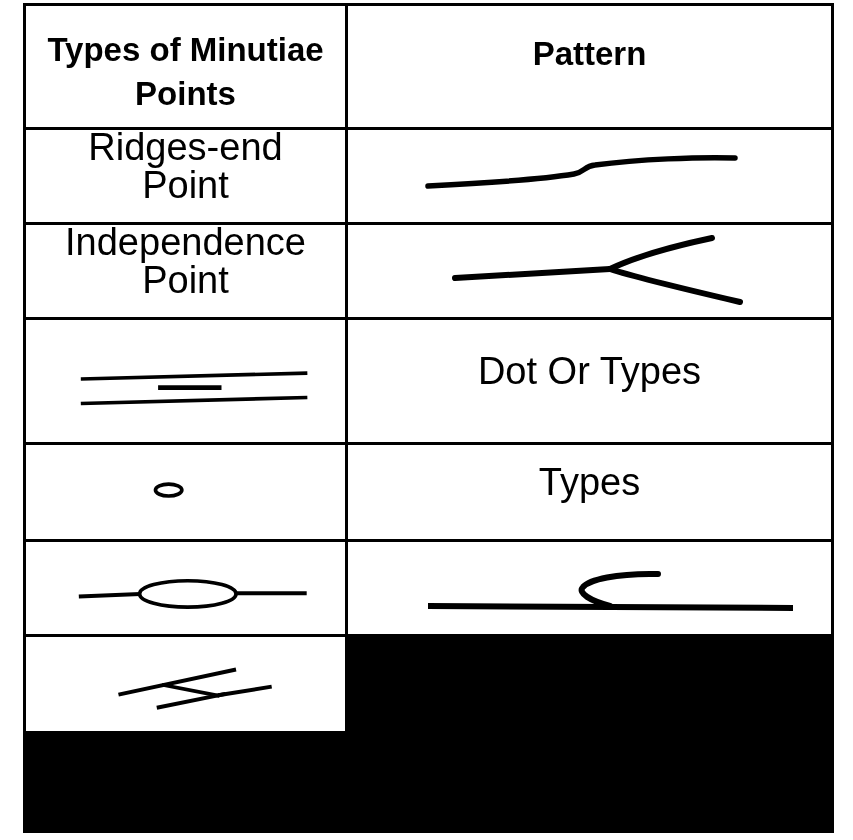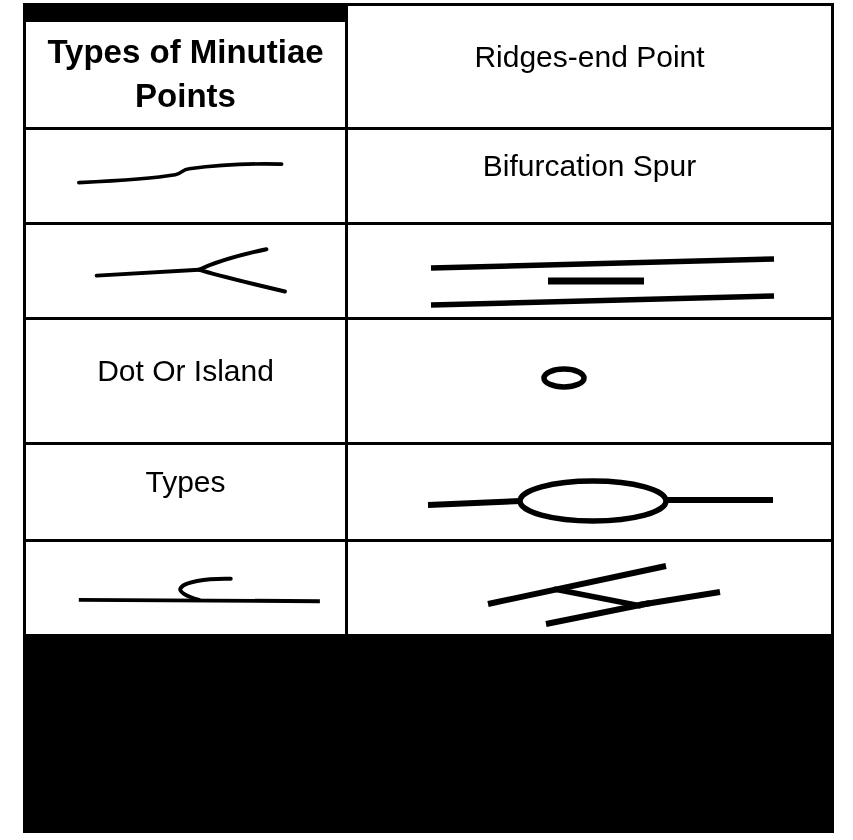--- a/index.html
+++ b/index.html
@@ -32,36 +32,35 @@
   }
   .cell {
     background: #ffffff;
     display: flex;
     align-items: center;
     justify-content: center;
     overflow: hidden;
   }
   .label-cell {
     text-align: center;
-    font-size: 30px;
+    font-size: 38px;
     line-height: 38px;
     padding: 0 18px 20px 18px;
     box-sizing: border-box;
   }
   .header-cell {
     font-weight: bold;
     font-size: 33px;
     line-height: 44px;
     text-align: center;
     align-items: flex-start;
   }
   .header-left {
-    padding-top: 8px;
+    padding-top: 22px;
     padding-bottom: 0;
-    margin-top: 16px;
   }
   .header-left .wrap-narrow {
     display: inline-block;
     max-width: 290px;
   }
   .header-right {
     padding-top: 26px;
   }
   .pattern-cell {
     padding: 0;
@@ -76,51 +75,54 @@
 </style>
 </head>
 <body>
 
 <div class="canvas">
   <div class="minutiae-table">
 
     <div class="cell label-cell header-cell header-left">
       <span class="wrap-narrow">Types of Minutiae Points</span>
     </div>
+    <div class="cell label-cell header-cell header-right">
+      <span>Pattern</span>
+    </div>
 
     <div class="cell label-cell">
       <span>Ridges-end Point</span>
     </div>
     <div class="cell pattern-cell">
       <svg width="483" height="92" viewBox="0 0 483 92">
         <path class="stroke" stroke-width="5.5" stroke-linecap="round" d="M 80 56 C 140 53 196 49 226 44 C 237 42 236 36 247 35 C 292 29 350 27 387 28"></path>
       </svg>
     </div>
 
     <div class="cell label-cell">
-      <span>Bifurcation Spur</span>
+      <span>Independence Point</span>
     </div>
     <div class="cell pattern-cell">
       <svg width="483" height="92" viewBox="0 0 483 92">
         <path class="stroke" stroke-width="6" stroke-linecap="round" d="M 107 53 L 262 44"></path>
         <path class="stroke" stroke-width="6" stroke-linecap="round" d="M 262 44 C 283 34 312 24 364 13"></path>
         <path class="stroke" stroke-width="6" stroke-linecap="round" d="M 262 44 C 286 52 332 63 392 77"></path>
       </svg>
     </div>
 
     <div class="cell pattern-cell">
       <svg width="483" height="122" viewBox="0 0 483 122">
         <path class="stroke" stroke-width="5.5" stroke-linecap="butt" d="M 83 58 L 426 49"></path>
         <path class="stroke" stroke-width="7" stroke-linecap="butt" d="M 200 71 L 296 71"></path>
         <path class="stroke" stroke-width="5.5" stroke-linecap="butt" d="M 83 95 L 426 86"></path>
       </svg>
     </div>
 
     <div class="cell label-cell">
-      <span>Dot Or Island</span>
+      <span>Dot Or Types</span>
     </div>
     <div class="cell pattern-cell">
       <svg width="483" height="94" viewBox="0 0 483 94">
         <ellipse class="stroke" stroke-width="5.5" cx="216" cy="44" rx="20" ry="9"></ellipse>
       </svg>
     </div>
 
     <div class="cell label-cell">
       <span>Types</span>
     </div>

